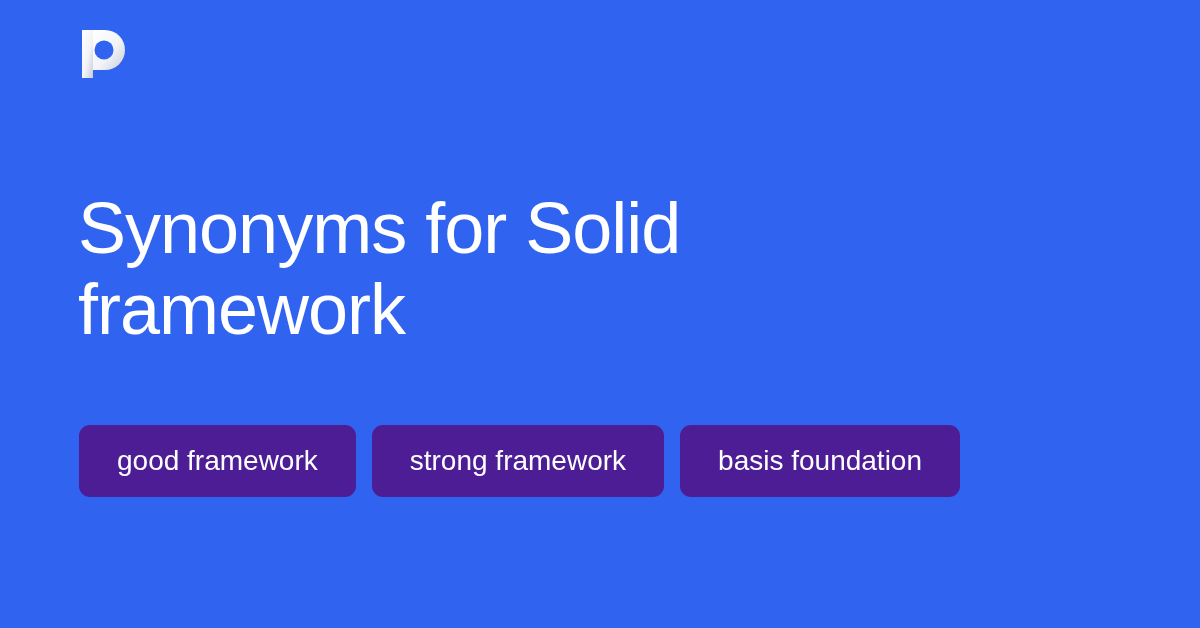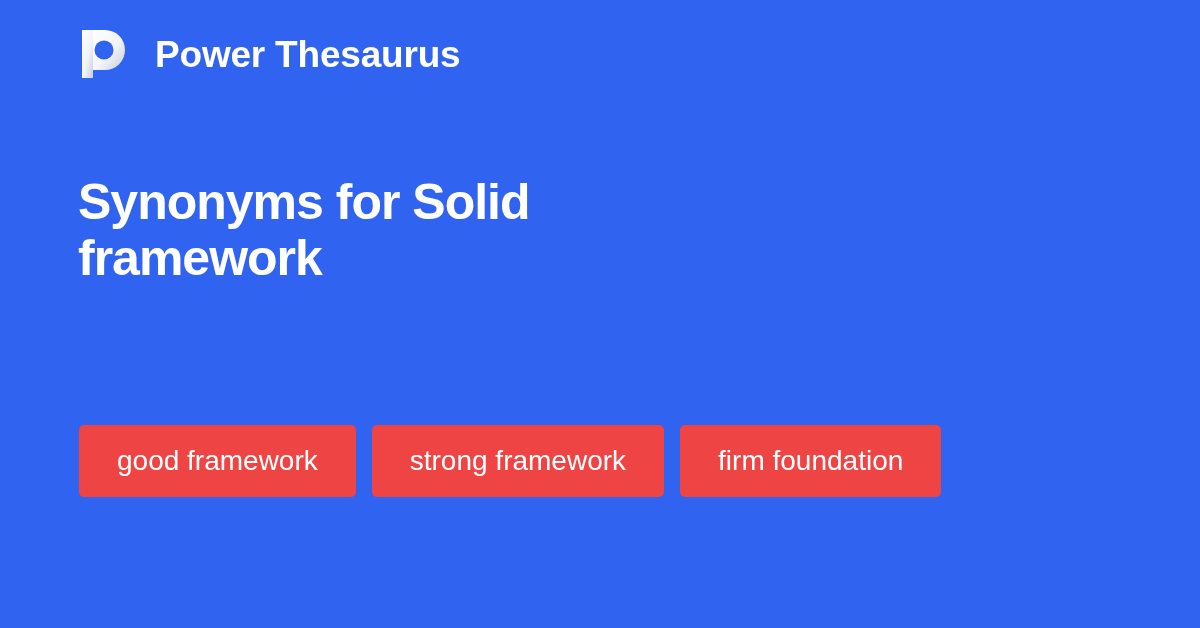--- a/index.html
+++ b/index.html
@@ -44,22 +44,22 @@
     line-height: 1;
     white-space: nowrap;
   }
 
   
   .headline {
     position: absolute;
     left: 78px;
     top: 140px;
     width: 1060px;
-    font-size: 50px;
-    font-weight: 700;
+    font-size: 72px;
+    font-weight: 400;
     line-height: 1.12;
     color: #ffffff;
     letter-spacing: -1px;
   }
   .headline .line {
     display: block;
     white-space: nowrap;
   }
 
   
@@ -69,22 +69,22 @@
     top: 425px;
     width: 1060px;
     display: flex;
     flex-wrap: wrap;
     gap: 16px 16px;
     align-content: flex-start;
   }
   .chip {
     height: 72px;
     box-sizing: border-box;
-    background: #ef4444;
-    border-radius: 5px;
+    background: #4c1d95;
+    border-radius: 11px;
     color: #ffffff;
     font-size: 28px;
     font-weight: 400;
     line-height: 72px;
     padding: 0 38px;
     white-space: nowrap;
     text-align: center;
     cursor: pointer;
     user-select: none;
   }
@@ -102,27 +102,26 @@
             <stop offset="0%" stop-color="#ffffff"></stop>
             <stop offset="55%" stop-color="#f2f4f8"></stop>
             <stop offset="100%" stop-color="#c6ccd8"></stop>
           </linearGradient>
         </defs>
         <rect x="3" y="2" width="11" height="48" rx="0" fill="url(#bgrad)"></rect>
         <path d="M14 2 H26 A20 20 0 0 1 26 42 H14 Z" fill="url(#bgrad)"></path>
         <circle cx="25" cy="22" r="9.5" fill="#2f63f0"></circle>
       </svg>
     </span>
-    <span class="brand-name">Power Thesaurus</span>
   </div>
 
   <h1 class="headline">
     <span class="line">Synonyms for Solid</span>
     <span class="line">framework</span>
   </h1>
 
   <div class="chips">
     <div class="chip">good framework</div>
     <div class="chip">strong framework</div>
-    <div class="chip">firm foundation</div>
+    <div class="chip">basis foundation</div>
   </div>
 
 </div>
 
 </body></html>

